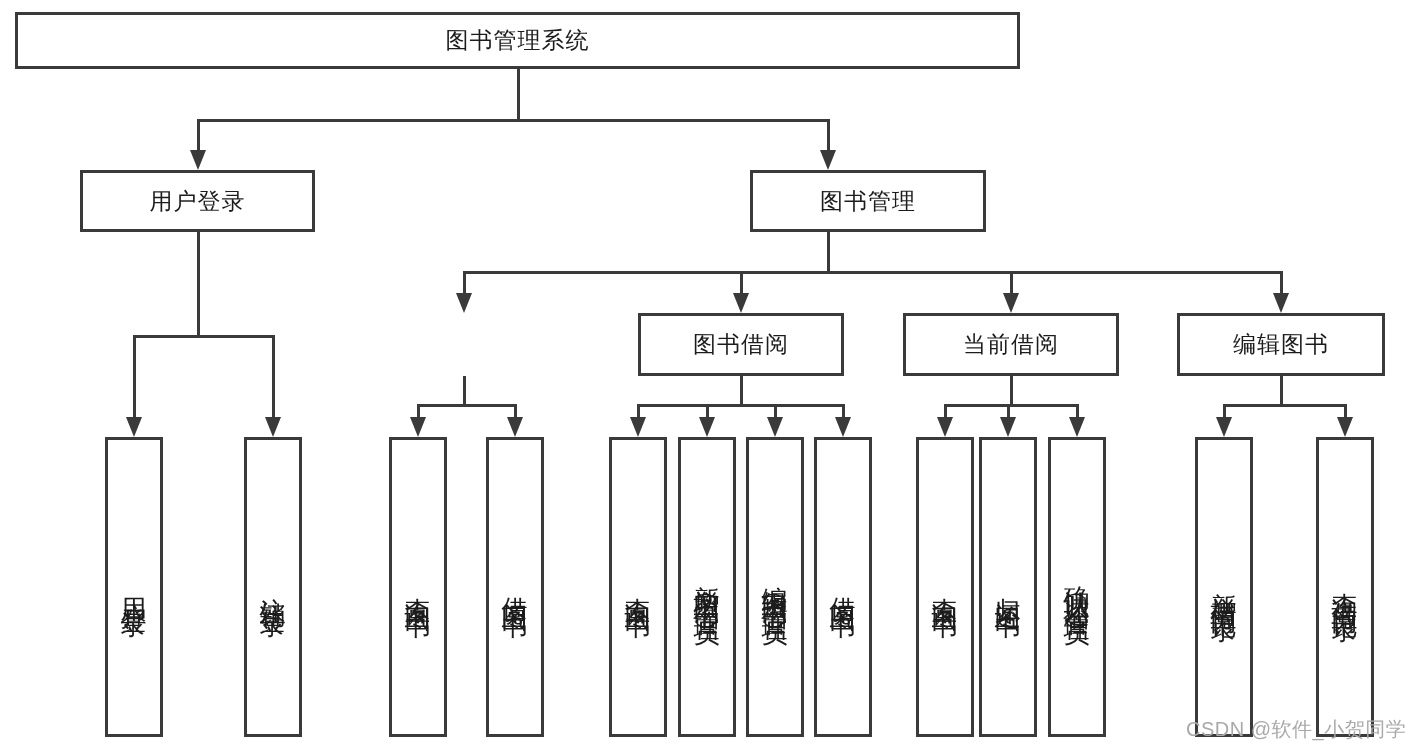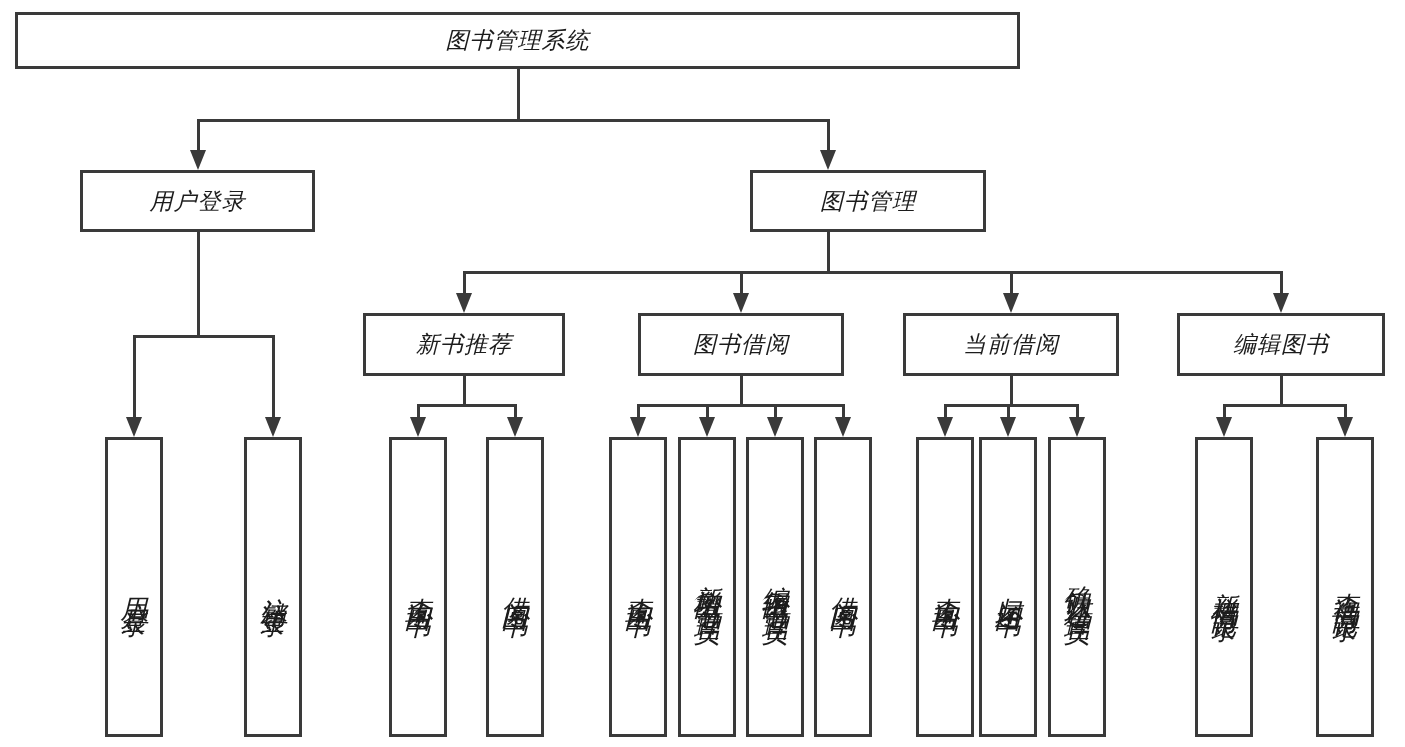--- a/index.html
+++ b/index.html
@@ -9,21 +9,20 @@
     --watermark: #a9a9a9;
     --background: #ffffff;
     font-family: "Liberation Sans", "DejaVu Sans", sans-serif;
   }
   .stage {
     position: relative;
     width: 1405px;
     height: 747px;
     background: var(--background);
     overflow: hidden;
-    font-style: italic;
   }
   .box {
     position: absolute;
     box-sizing: border-box;
     border: 3px solid var(--line);
     background: #fff;
     display: flex;
     align-items: center;
     justify-content: center;
   }
@@ -105,23 +104,20 @@
   <div class="hline" style="left:463px; top:271px; width:820px;"></div>
   <div class="vline" style="left:463px; top:271px; height:25px;"></div>
   <div class="arrow" style="left:456px; top:293px;"></div>
   <div class="vline" style="left:740px; top:271px; height:25px;"></div>
   <div class="arrow" style="left:733px; top:293px;"></div>
   <div class="vline" style="left:1010px; top:271px; height:25px;"></div>
   <div class="arrow" style="left:1003px; top:293px;"></div>
   <div class="vline" style="left:1280px; top:271px; height:25px;"></div>
   <div class="arrow" style="left:1273px; top:293px;"></div>
 
-  <div class="box" style="left:363px; top:313px; width:202px; height:63px;">
-    <span class="hlabel">新书推荐</span>
-  </div>
   <div class="box" style="left:903px; top:313px; width:216px; height:63px;">
     <span class="hlabel">当前借阅</span>
   </div>
   <div class="box" style="left:638px; top:313px; width:206px; height:63px;">
     <span class="hlabel">图书借阅</span>
   </div>
   <div class="box" style="left:1177px; top:313px; width:208px; height:63px;">
     <span class="hlabel">编辑图书</span>
   </div>
 
@@ -196,14 +192,15 @@
     <span class="vlabel">确认归还（管理员）</span>
   </div>
 
   <div class="box" style="left:1195px; top:437px; width:58px; height:300px;">
     <span class="vlabel">新增借阅记录</span>
   </div>
   <div class="box" style="left:1316px; top:437px; width:58px; height:300px;">
     <span class="vlabel">查询借阅记录</span>
   </div>
 
+  <div class="watermark">CSDN @软件_小贺同学</div>
 
 </div>
 
 </body></html>

